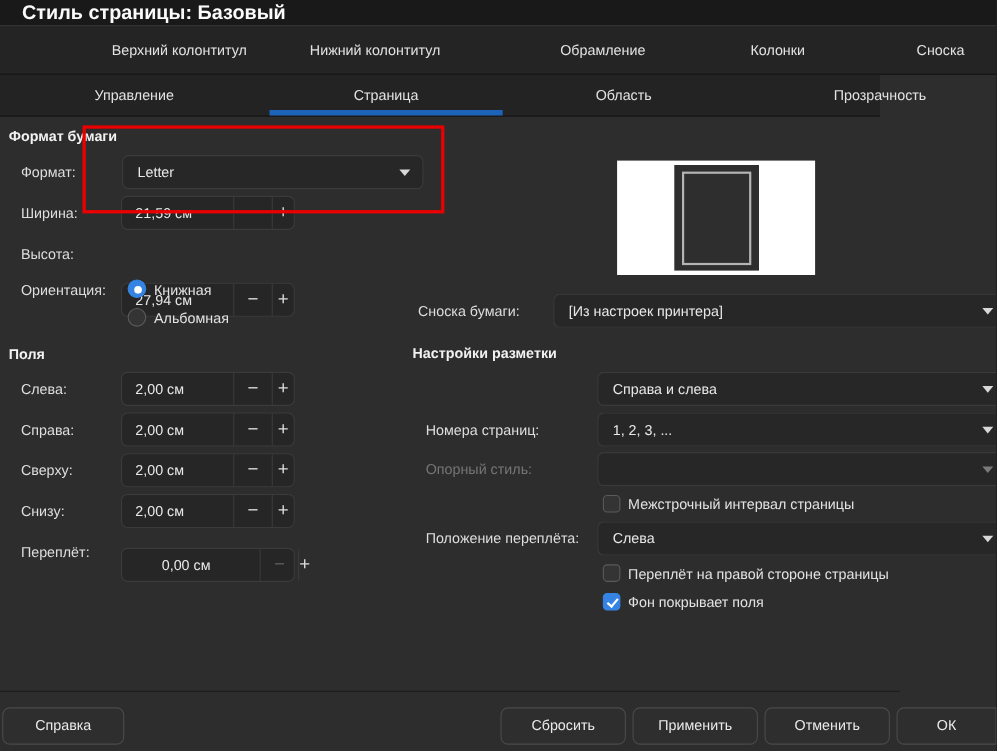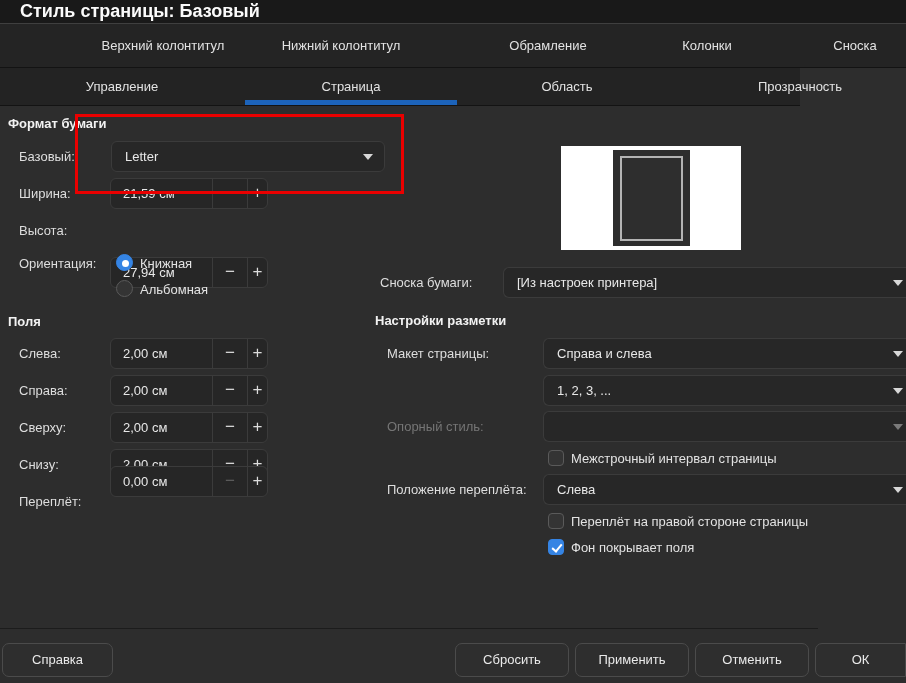--- a/index.html
+++ b/index.html
@@ -80,21 +80,21 @@
   <div class="abs tabstrip2">
     <span class="tablabel" style="left:122px;">Управление</span>
     <span class="tablabel" style="left:351px;">Страница</span>
     <span class="tablabel" style="left:567px;">Область</span>
     <span class="tablabel" style="left:800px;">Прозрачность</span>
   </div>
   <div class="abs tab-underline"></div>
 
   <div class="abs section-header" style="left:8px;top:116px;">Формат бумаги</div>
 
-  <div class="abs field-label" style="left:19px;top:141px;">Базовый:</div>
+  <div class="abs field-label" style="left:19px;top:141px;">Формат:</div>
   <div class="abs combo" style="left:111px;top:141px;width:274px;">
     <span class="combo-value">Letter</span>
     <span class="arrow"></span>
   </div>
 
   <div class="abs field-label" style="left:19px;top:178px;">Ширина:</div>
   <div class="abs spin" style="left:110px;top:178px;">
     <span class="spin-value">21,59 см</span>
     <span class="spin-btn">−</span>
     <span class="spin-btn last">+</span>
@@ -147,34 +147,34 @@
   </div>
 
   <div class="abs field-label" style="left:19px;top:449px;">Снизу:</div>
   <div class="abs spin" style="left:110px;top:449px;">
     <span class="spin-value">2,00 см</span>
     <span class="spin-btn">−</span>
     <span class="spin-btn last">+</span>
   </div>
 
   <div class="abs field-label" style="left:19px;top:486px;">Переплёт:</div>
-  <div class="abs spin" style="left:110px;top:466px;">
+  <div class="abs spin" style="left:110px;top:498px;padding-left:24px;">
     <span class="spin-value">0,00 см</span>
     <span class="spin-btn disabled">−</span>
     <span class="spin-btn last">+</span>
   </div>
 
   <div class="abs section-header" style="left:375px;top:313px;">Настройки разметки</div>
 
-  <div class="abs field-label" style="left:387px;top:338px;">Макет страницы:</div>
   <div class="abs combo flat-right" style="left:543px;top:338px;width:363px;">
     <span class="combo-value">Справа и слева</span>
     <span class="arrow edge"></span>
   </div>
 
+  <div class="abs field-label" style="left:387px;top:375px;">Номера страниц:</div>
   <div class="abs combo flat-right" style="left:543px;top:375px;width:363px;">
     <span class="combo-value">1, 2, 3, ...</span>
     <span class="arrow edge"></span>
   </div>
 
   <div class="abs field-label dim" style="left:387px;top:411px;">Опорный стиль:</div>
   <div class="abs combo flat-right disabled" style="left:543px;top:411px;width:363px;">
     <span class="combo-value"></span>
     <span class="arrow edge dim"></span>
   </div>

